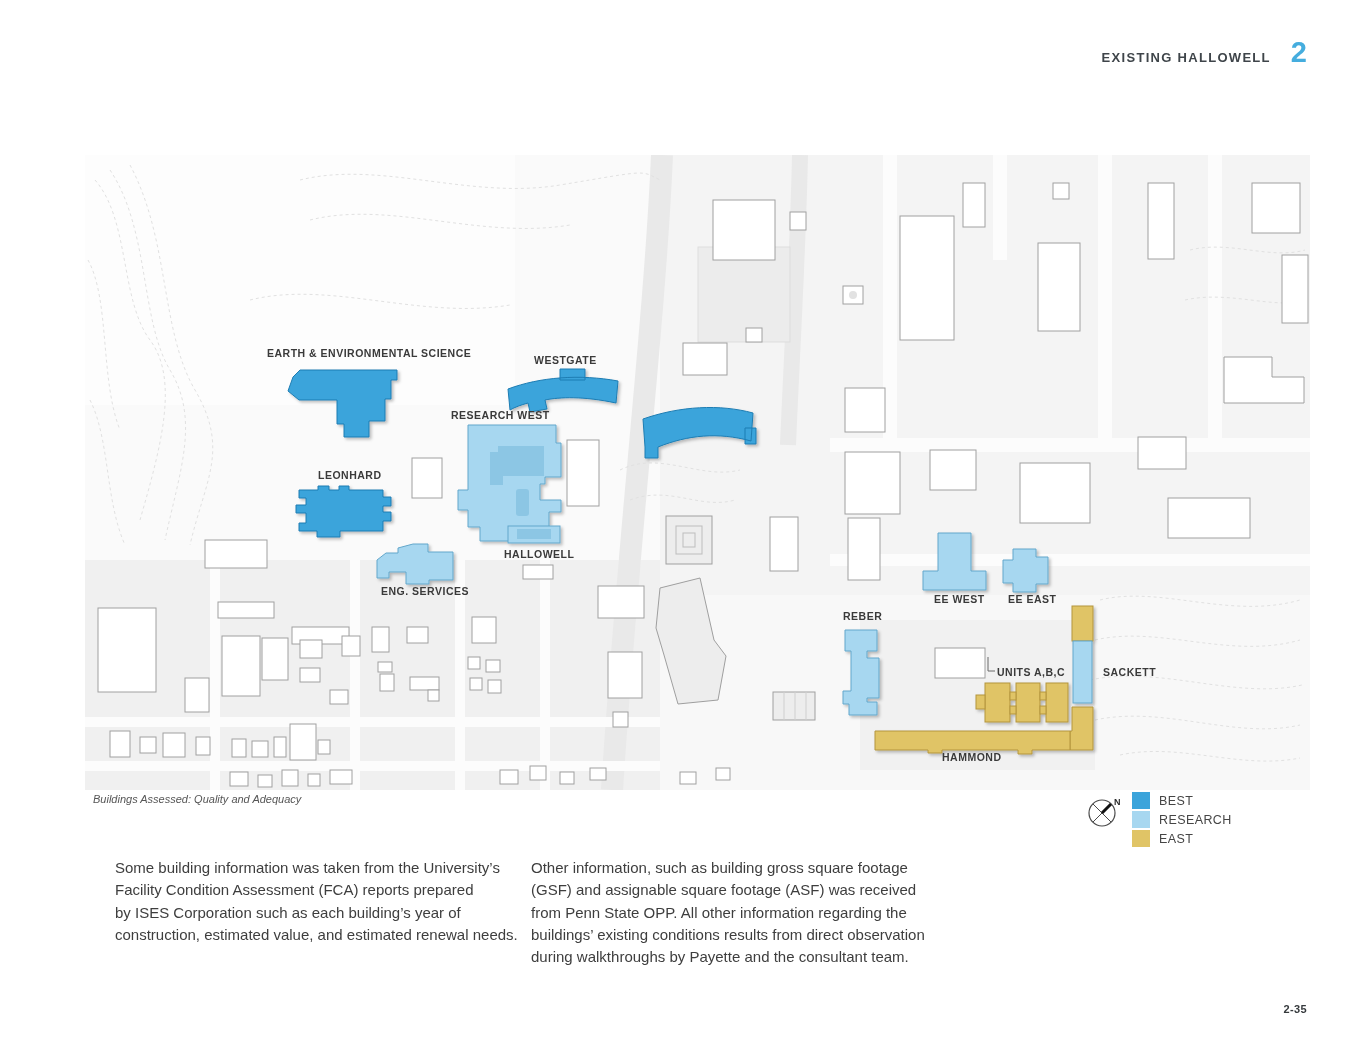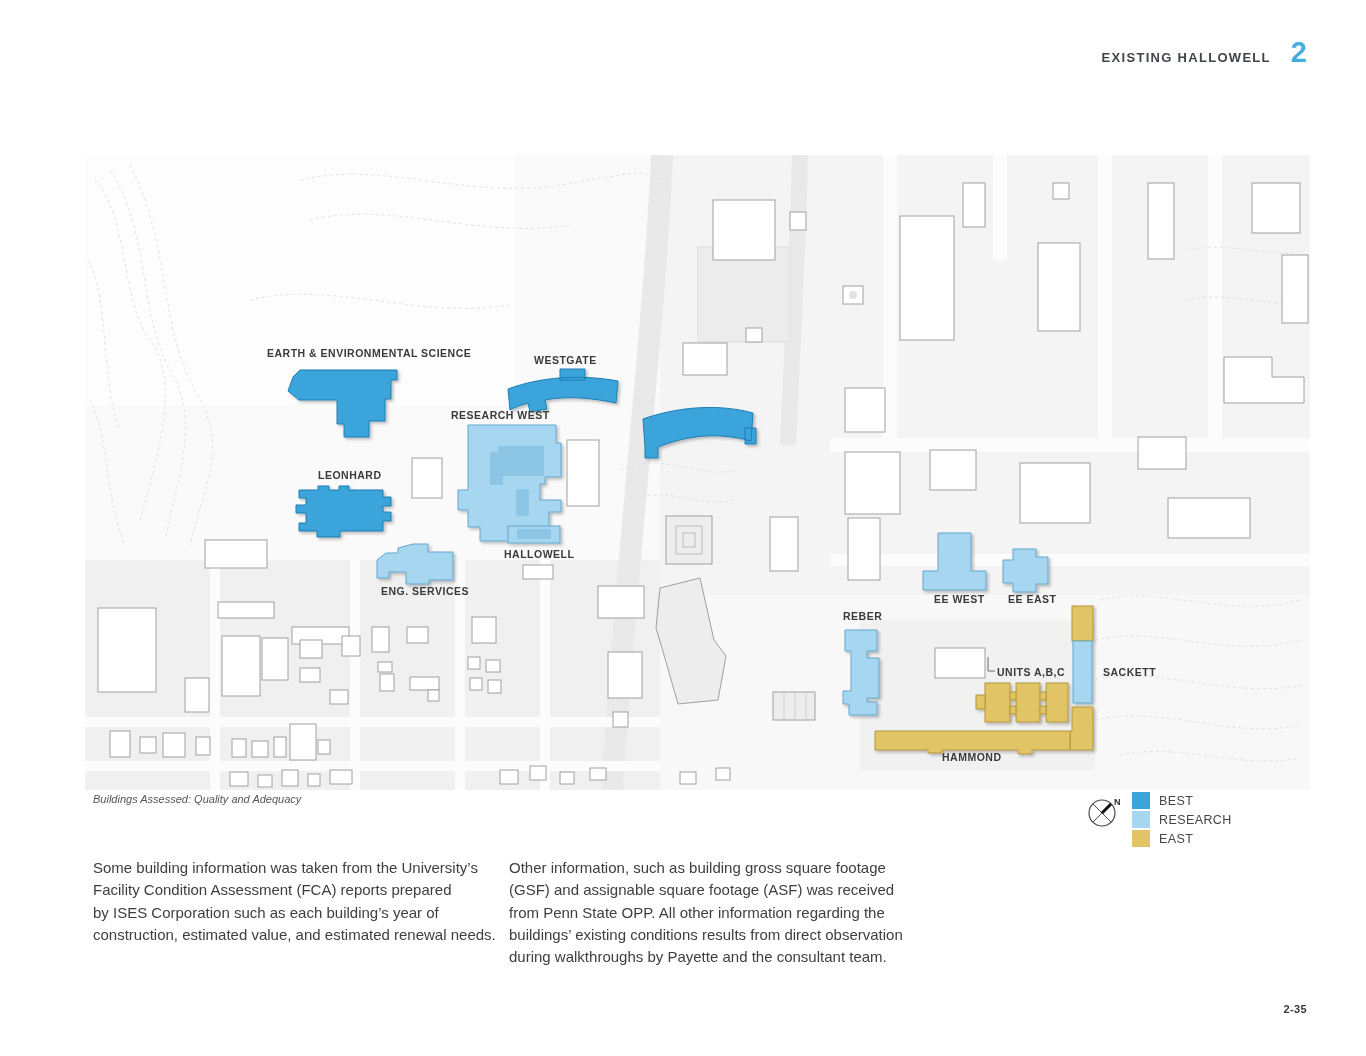--- a/index.html
+++ b/index.html
@@ -33,21 +33,21 @@
 
   
   .map-caption{left:93px;top:793px;font-size:11px;font-style:italic;color:#555;}
   .legend{left:1132px;top:792px;display:flex;flex-direction:column;gap:2px;}
   .legend-row{display:flex;align-items:center;gap:9px;height:17px;}
   .legend-label{font-size:12.5px;color:#454545;letter-spacing:0.4px;}
   .compass-wrap{left:1086px;top:793px;}
   .compass-n{font-family:"Liberation Sans",sans-serif;font-size:9px;font-weight:bold;fill:#2b2b2b;}
 
   
-  .body-col{top:857px;font-size:15px;line-height:22.3px;color:#3e3e3e;white-space:pre-line;}
+  .body-col{top:857px;font-size:15px;line-height:22.3px;color:#3e3e3e;white-space:pre-line;margin-left:22px;}
   .col1{left:93px;width:412px;}
   .col2{left:509px;width:430px;}
 
   
   .page-num{top:1003px;right:59px;font-size:11px;font-weight:600;color:#35393c;letter-spacing:0.4px;}
 </style>
 </head>
 <body>
 
 <div class="abs page-header">

